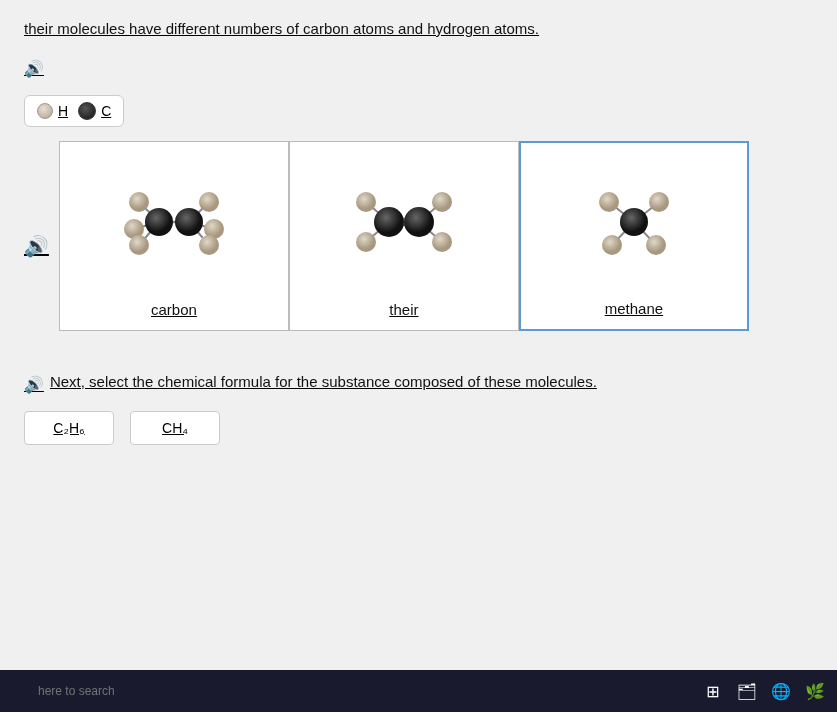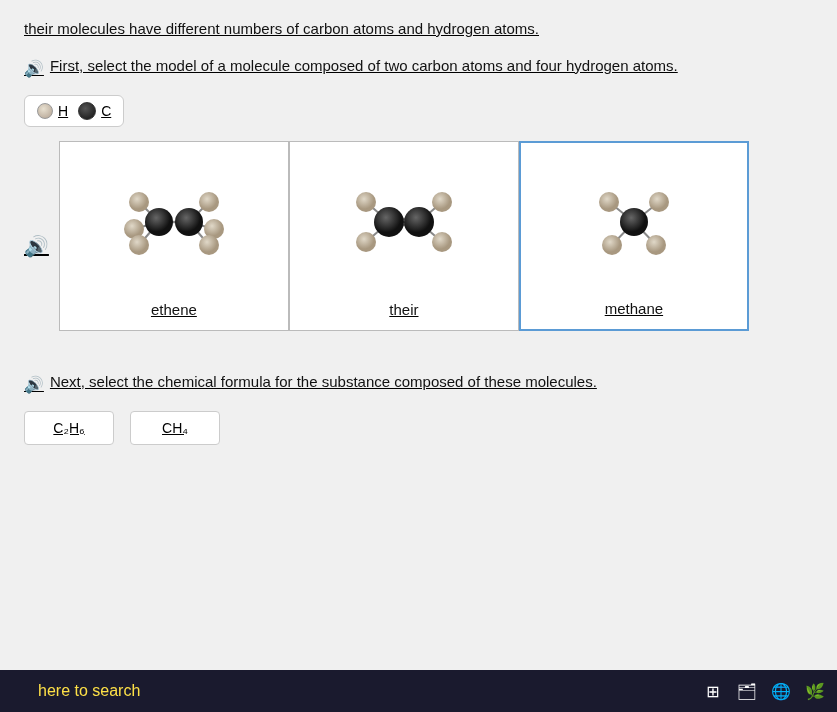--- a/index.html
+++ b/index.html
@@ -135,22 +135,22 @@
     }
     .taskbar {
       background: #1a1a2e;
       height: 42px;
       display: flex;
       align-items: center;
       padding: 0 10px;
       gap: 10px;
     }
     .taskbar-search {
-      font-size: 16px;
-      color: #fde047;
+      font-size: 12px;
+      color: #737373;
       margin-right: auto;
       padding-left: 28px;
     }
     .taskbar-icon {
       color: #fff;
       font-size: 16px;
       width: 24px;
       text-align: center;
     }
     
@@ -162,21 +162,20 @@
 </head>
 <body>
 
 <div class="main-content">
   
   <p class="intro-text">their molecules have different numbers of carbon atoms and hydrogen atoms.</p>
 
   
   <div class="instruction-row">
     <span class="speaker-icon">🔊</span>
-    <span>First, select the model of a molecule composed of two carbon atoms and four hydrogen atoms.</span>
   </div>
 
   
   <div class="legend-row">
     <div class="legend-item">
       <div class="dot-h"></div>
       <span>H</span>
     </div>
     <div class="legend-item">
       <div class="dot-c"></div>
@@ -219,21 +218,21 @@
                 <stop offset="0%" stop-color="#666"></stop>
                 <stop offset="100%" stop-color="#111"></stop>
               </radialGradient>
               <radialGradient id="hgrad" cx="40%" cy="35%">
                 <stop offset="0%" stop-color="#e0d8c8"></stop>
                 <stop offset="100%" stop-color="#a89880"></stop>
               </radialGradient>
             </defs>
           </svg>
         </div>
-        <span class="molecule-label">ethene</span>
+        <span class="molecule-label">carbon</span>
       </div>
 
       <div class="molecule-card">
         <div class="molecule-visual">
           <svg class="ethene-svg" viewBox="0 0 140 130" xmlns="http://www.w3.org/2000/svg">
 
             <line x1="55" y1="62" x2="85" y2="62" stroke="#888" stroke-width="2.5"></line>
             <line x1="55" y1="68" x2="85" y2="68" stroke="#888" stroke-width="2.5"></line>
             <line x1="55" y1="65" x2="32" y2="45" stroke="#888" stroke-width="2"></line>
             <line x1="55" y1="65" x2="32" y2="85" stroke="#888" stroke-width="2"></line>

